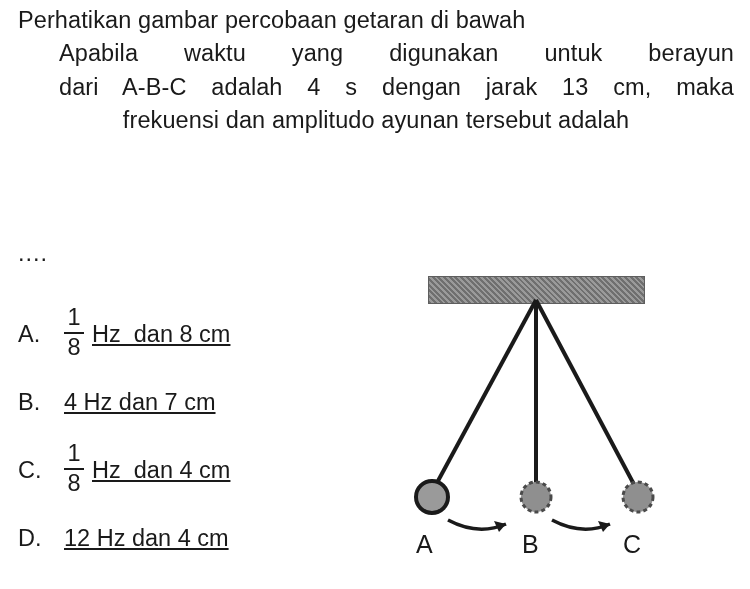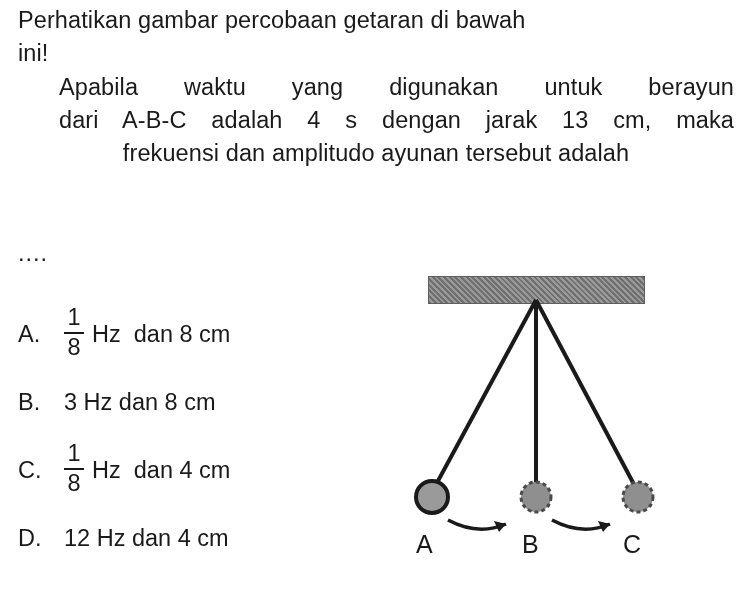--- a/index.html
+++ b/index.html
@@ -85,20 +85,21 @@
   .frac .bar {
     width: 20px;
     height: 2.5px;
     background: #1a1a1a;
   }
   .frac .den {
     padding: 2px 3px 0 3px;
   }
   .unit-txt {
     white-space: pre;
+    text-decoration: underline;
   }
 
   
   .figure {
     position: absolute;
     left: 400px;
     top: 262px;
     width: 340px;
     height: 320px;
   }
@@ -134,21 +135,20 @@
   .lbl-b { left: 122px; }
   .lbl-c { left: 223px; }
 </style>
 </head>
 <body>
 
 <div class="page">
 
   <div class="question">
     <span class="q-line">Perhatikan gambar percobaan getaran di bawah</span>
-    <span class="q-line">ini!</span>
     <span class="q-line q-justify">Apabila waktu yang digunakan untuk berayun</span>
     <span class="q-line q-justify">dari A-B-C adalah 4 s dengan jarak 13 cm, maka</span>
     <span class="q-line q-last">frekuensi dan amplitudo ayunan tersebut adalah</span>
   </div>
 
   <div class="ellipsis">....</div>
 
   <div class="options">
 
     <div class="option">
@@ -159,21 +159,21 @@
           <span class="bar"></span>
           <span class="den">8</span>
         </span>
         <span class="unit-txt">Hz  dan 8 cm</span>
       </span>
     </div>
 
     <div class="option">
       <span class="opt-letter">B.</span>
       <span class="opt-body">
-        <span class="unit-txt">3 Hz dan 8 cm</span>
+        <span class="unit-txt">4 Hz dan 7 cm</span>
       </span>
     </div>
 
     <div class="option">
       <span class="opt-letter">C.</span>
       <span class="opt-body">
         <span class="frac">
           <span class="num">1</span>
           <span class="bar"></span>
           <span class="den">8</span>

